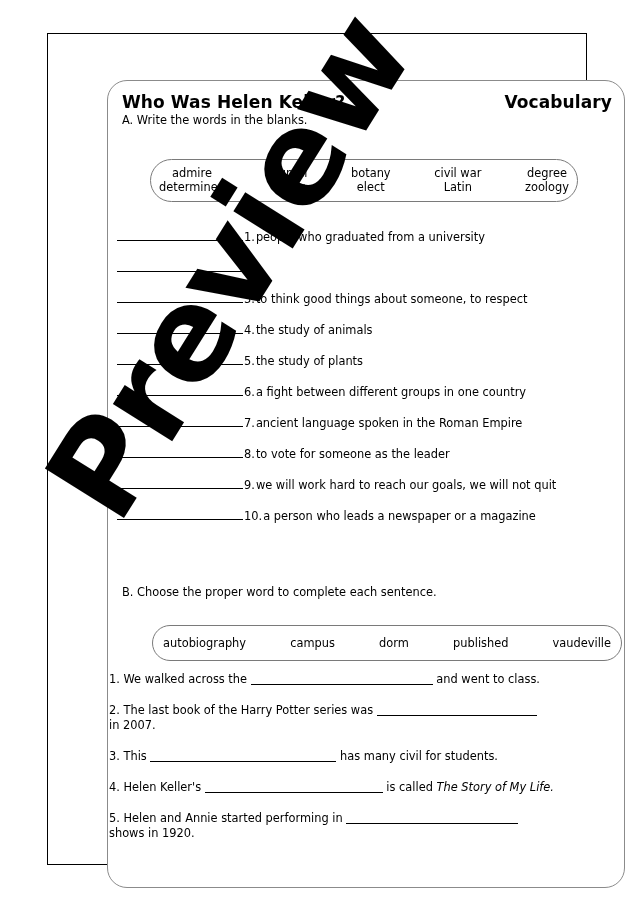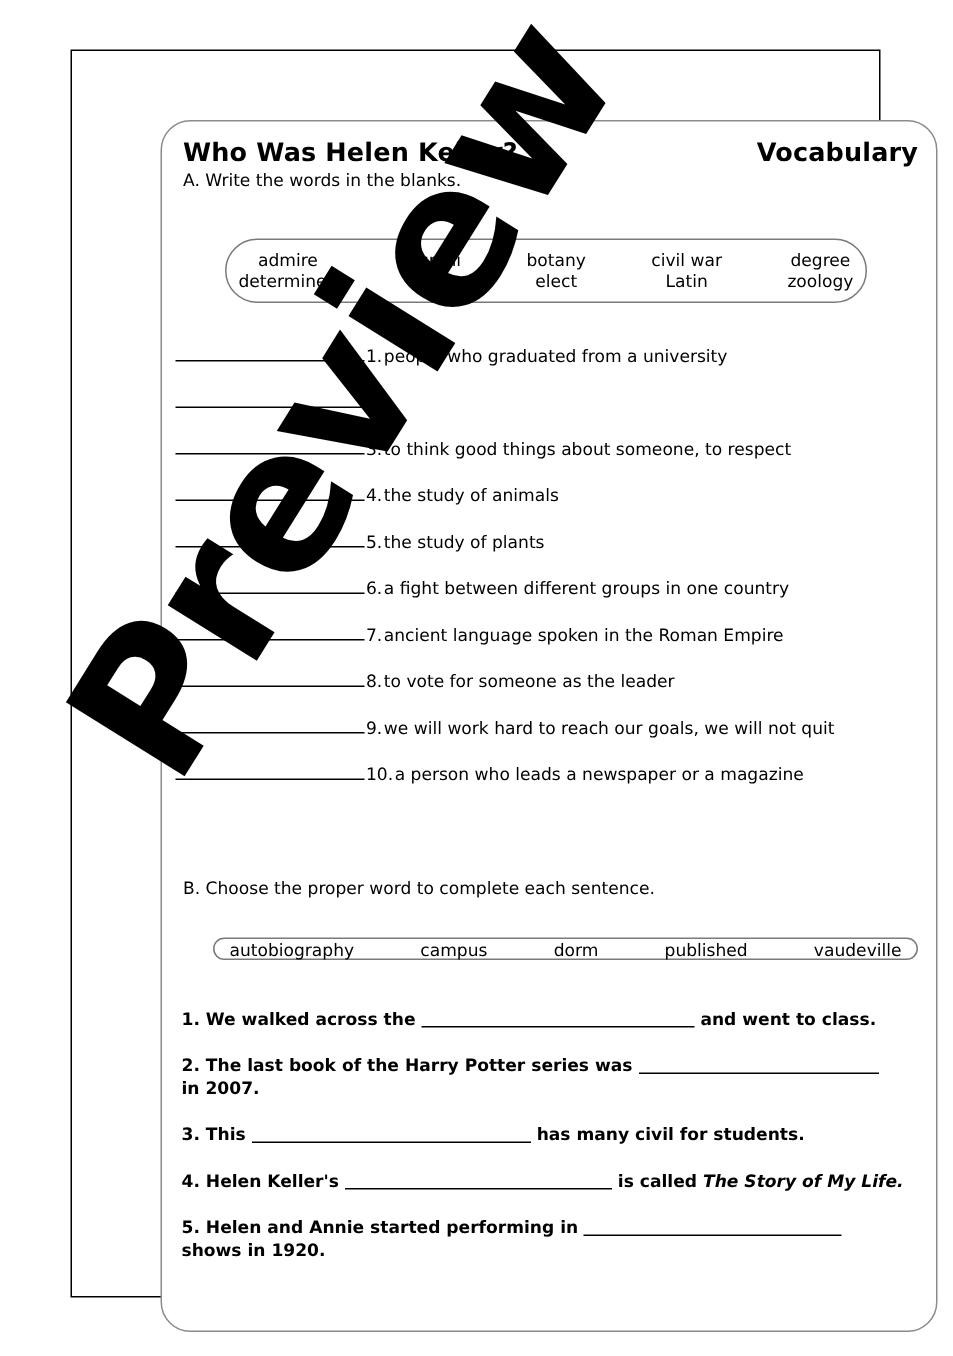--- a/index.html
+++ b/index.html
@@ -84,24 +84,24 @@
     background: transparent;
   }
   #wordbank-a {
     left: 42px;
     top: 78px;
     width: 428px;
     height: 43px;
     padding: 0 8px;
   }
   #wordbank-b {
-    left: 34px;
+    left: 44px;
     top: 544px;
     width: 470px;
-    height: 15px;
+    height: 36px;
     padding: 0 10px;
   }
   .wb-col {
     display: flex;
     flex-direction: column;
     align-items: center;
     line-height: 1.22;
   }
   .wb-word {
     font-size: 11.4px;
@@ -128,24 +128,23 @@
     border-bottom: 1.2px solid #000;
     height: 11px;
     margin-right: 0px;
     flex: 0 0 auto;
   }
   .row-a-text { padding-left: 1px; }
 
   
   .list-b {
     position: absolute;
-    left: 13px;
+    left: 1px;
     top: 591px;
     width: 495px;
-    font-weight: bold;
   }
   .row-b {
     font-size: 11.4px;
     margin-bottom: 16px;
     line-height: 1.32;
   }
   .blank-b {
     display: inline-block;
     border-bottom: 1.2px solid #000;
     height: 11px;

